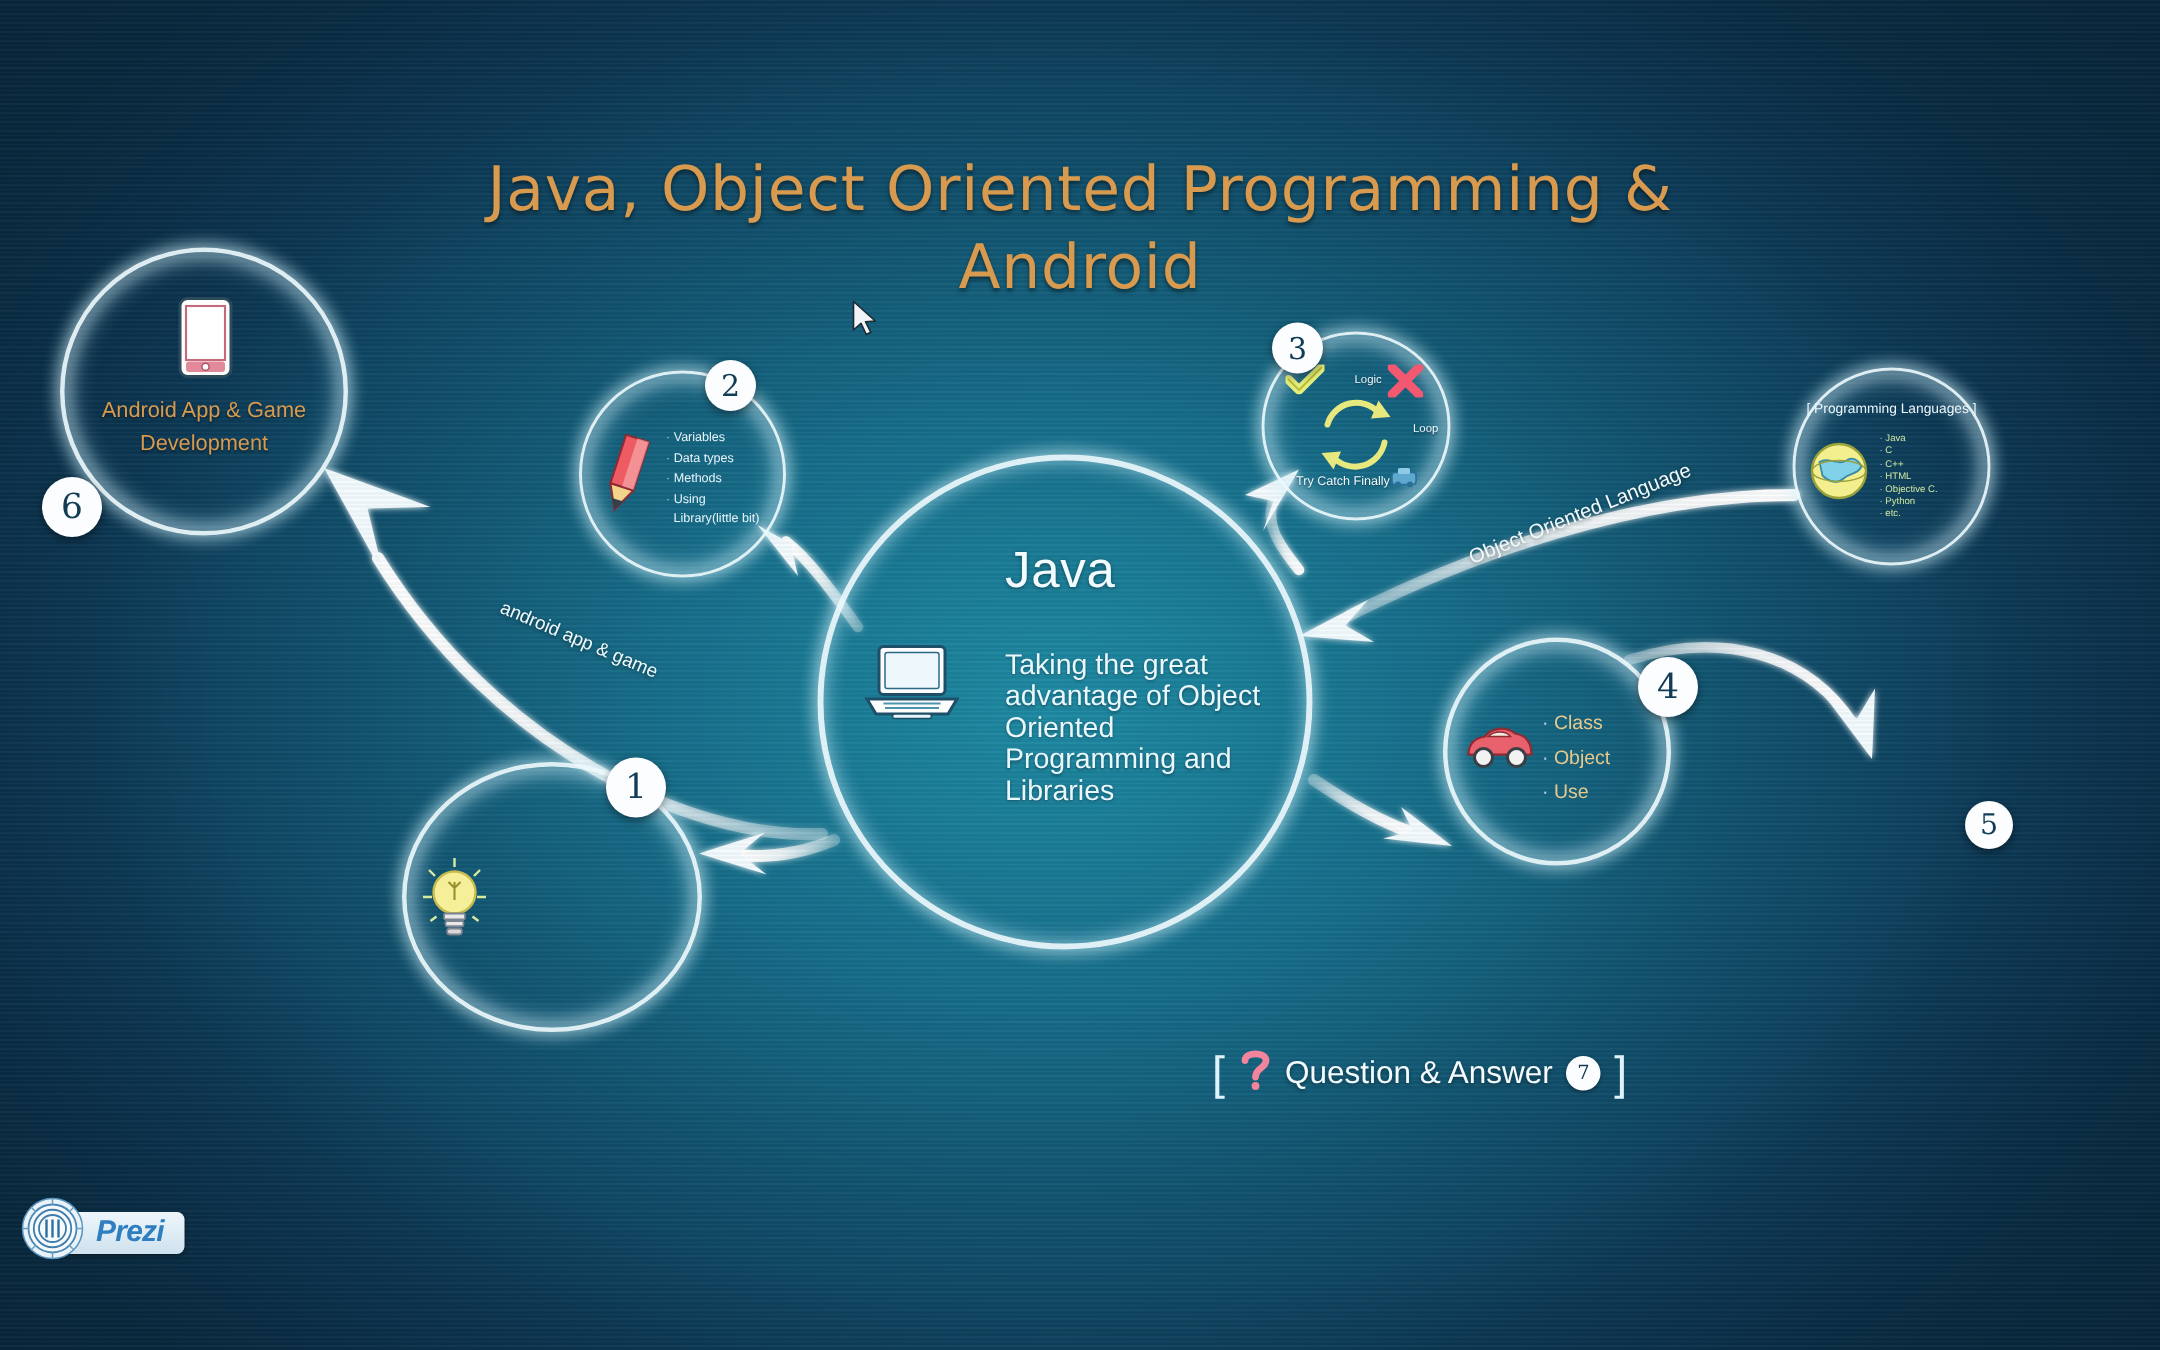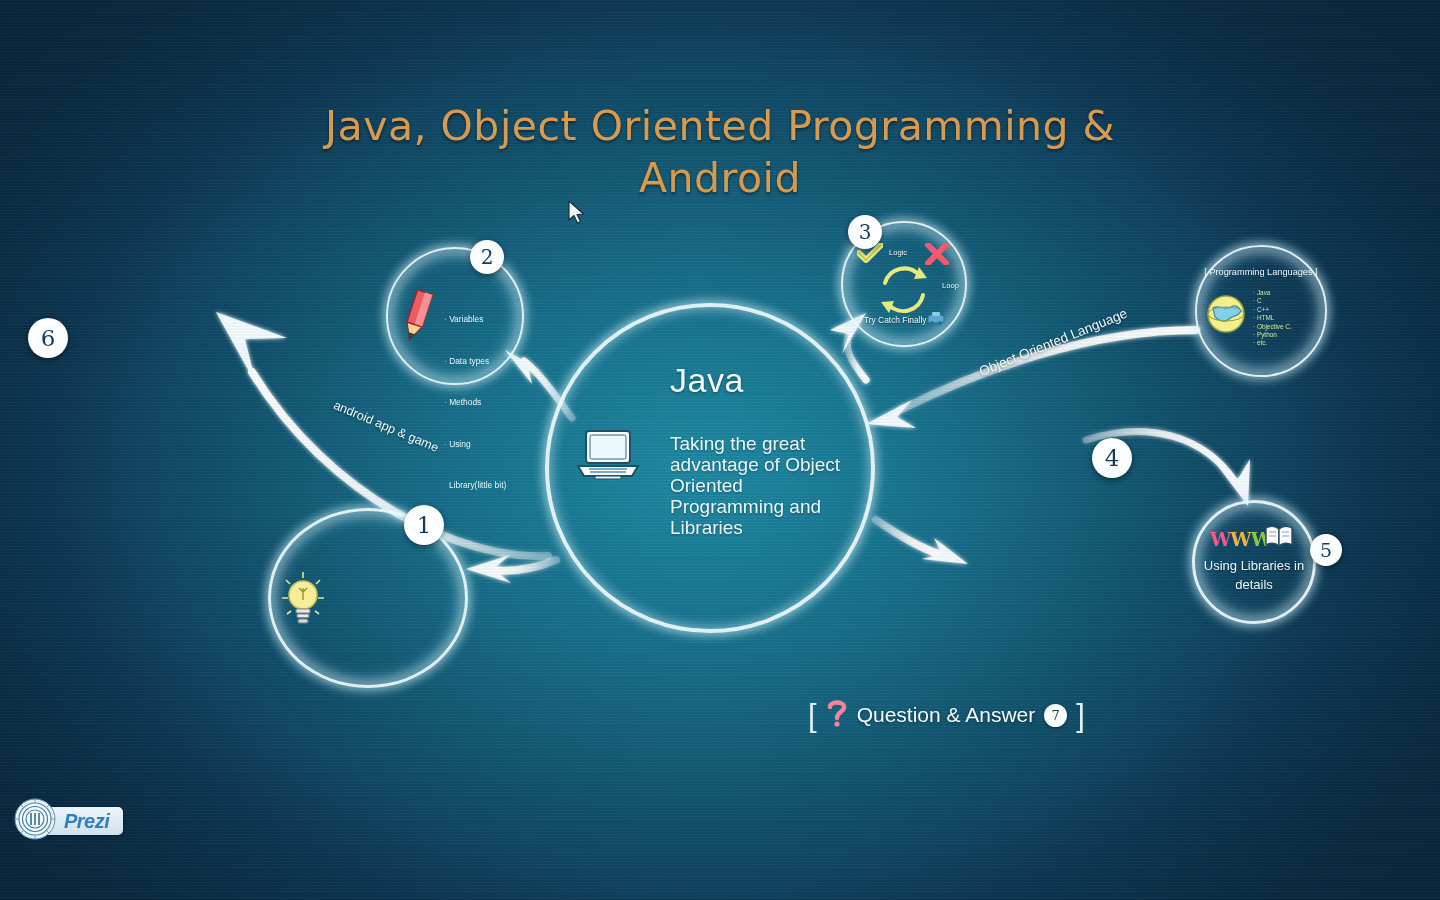--- a/index.html
+++ b/index.html
@@ -89,28 +89,28 @@
   #b1 { left:268px; top:508px; width:200px; height:180px; }
   #b1 .list { position:absolute; left:60px; top:42px; }
   #b1 .list li { font-size:11.2px; line-height:20.5px; color:#c7e06a; list-style:none; white-space:nowrap;
                  text-shadow:0 1px 2px rgba(0,0,0,.4); }
   #b1 .list li::before { content:"· "; color:#9fc4d8; }
   #b1 .list li.cont::before { content:""; padding-left:7px; }
   #bulb-icon { position:absolute; left:12px; top:62px; }
 
   #b2 { left:386px; top:247px; width:138px; height:138px; }
   #b2 .list { position:absolute; left:58px; top:38px; }
-  #b2 .list li { font-size:8.4px; line-height:13.6px; color:#e6f4fa; list-style:none; white-space:nowrap;margin-top:28px; }
+  #b2 .list li { font-size:8.4px; line-height:13.6px; color:#e6f4fa; list-style:none; white-space:nowrap; }
   #b2 .list li::before { content:"· "; color:#a9cade; }
   #b2 .list li.cont::before { content:""; padding-left:5px; }
   #pencil-icon { position:absolute; left:12px; top:42px; }
 
   #b3 { left:841px; top:221px; width:126px; height:126px; }
   #b3 .lbl { position:absolute; font-size:7.6px; color:#eef8fc; white-space:nowrap; text-shadow:0 1px 1px rgba(0,0,0,.4);}
-  #b3 .logic { left:48px; top:27px; }
+  #b3 .logic { left:62px; top:27px; }
   #b3 .loop  { left:53px; top:60px;padding-left:48px; }
   #b3 .tcf   { left:23px; top:94px; font-size:8.4px; }
 
   #b4 { left:962px; top:425px; width:152px; height:152px; }
   #b4 .list { position:absolute; left:66px; top:45px; }
   #b4 .list li { font-size:13px; line-height:23px; color:#e8c98c; list-style:none; }
   #b4 .list li::before { content:"· "; color:#bcd8e6; }
   #car-icon { position:absolute; left:14px; top:56px; }
 
   #b5 { left:1192px; top:500px; width:124px; height:124px; }
@@ -318,39 +318,54 @@
       <svg width="18" height="14" viewBox="0 0 18 14">
         <rect x="1" y="4" width="16" height="8" rx="2" fill="#5fa8cf" stroke="#2a6f96" stroke-width="1"></rect>
         <circle cx="5" cy="12" r="2" fill="#2a6f96"></circle>
           <circle cx="13" cy="12" r="2" fill="#2a6f96"></circle>
         <rect x="5" y="1" width="8" height="4" rx="1" fill="#8fc9e6"></rect>
       </svg>
     </span>
   </div>
   <div class="numbadge" style="left:848px; top:215px; width:34px; height:34px; font-size:20px;">3</div>
 
+  <div class="bubble" id="b4">
+    <div class="ring halo"></div>
+    <div class="ring"></div>
+    <span id="car-icon">
+      <svg width="48" height="32" viewBox="0 0 48 32">
+        <path d="M3 22 C3 14 8 11 14 10 C18 4 28 3 34 8 C41 9 45 14 45 22 Z" fill="#e8616d" stroke="#8e2b33" stroke-width="1.5"></path>
+        <path d="M16 10 C20 6 28 6 31 10 Z" fill="#f3e9e0" stroke="#8e2b33" stroke-width="1"></path>
+        <circle cx="13" cy="24" r="6" fill="#f2f2f2" stroke="#3a3f45" stroke-width="2"></circle>
+        <circle cx="35" cy="24" r="6" fill="#f2f2f2" stroke="#3a3f45" stroke-width="2"></circle>
+      </svg>
+    </span>
+    <ul class="list">
+      <li>Class</li>
+      <li>Object</li>
+      <li>Use</li>
+    </ul>
+  </div>
   <div class="numbadge" style="left:1092px; top:438px;">4</div>
 
-  <div class="bubble" id="b5">
+  <div class="numbadge" style="left:1310px; top:534px; width:32px; height:32px; font-size:19px;">5</div>
+
+  <div class="bubble" id="b6">
     <div class="ring halo"></div>
     <div class="ring"></div>
-    <span class="www">
-      <span>W</span><span>W</span><span>W</span>
-    </span>
-    <span id="book-icon">
-      <svg width="30" height="24" viewBox="0 0 30 24">
-        <path d="M15 5 C11 1 5 2 2 4 V21 C5 19 11 18 15 22 Z" fill="#fafcfd" stroke="#2b4a5c" stroke-width="1.4"></path>
-        <path d="M15 5 C19 1 25 2 28 4 V21 C25 19 19 18 15 22 Z" fill="#fafcfd" stroke="#2b4a5c" stroke-width="1.4"></path>
-        <path d="M5 8 H12 M5 12 H12 M18 8 H25 M18 12 H25" stroke="#7fa8bd" stroke-width="1"></path>
-      </svg>
-    </span>
-    <span class="cap">Using Libraries in details</span>
-  </div>
-  <div class="numbadge" style="left:1310px; top:534px; width:32px; height:32px; font-size:19px;">5</div>
-
+    <span id="phone-icon">
+      <svg width="38" height="56" viewBox="0 0 38 56">
+        <rect x="2" y="2" width="34" height="52" rx="5" fill="#fcfcfc" stroke="#2b4a5c" stroke-width="2"></rect>
+        <rect x="6" y="7" width="26" height="36" fill="#ffffff" stroke="#c36a7b" stroke-width="1.4"></rect>
+        <rect x="6" y="44" width="26" height="7" rx="2" fill="#e28a99"></rect>
+        <circle cx="19" cy="47.5" r="2.4" fill="#fff" stroke="#b05265" stroke-width="1"></circle>
+      </svg>
+    </span>
+    <span class="cap">Android App  &amp; Game Development</span>
+  </div>
   <div class="numbadge" style="left:28px; top:318px;">6</div>
 
   <div class="bubble" id="b7">
     <div class="ring halo"></div>
     <div class="ring thin"></div>
     <span class="pl-title">[ Programming Languages ]</span>
     <span id="globe-icon">
       <svg width="42" height="42" viewBox="0 0 42 42">
         <circle cx="21" cy="21" r="18" fill="#f3ef8e" stroke="#9aa03a" stroke-width="1.6"></circle>
         <path d="M8 15 C14 11 20 18 26 14 C30 11 34 14 36 18 C33 24 28 22 24 26 C20 30 14 28 10 24 Z" fill="#7fd2e8" stroke="#3b8aa6" stroke-width="1.2"></path>

